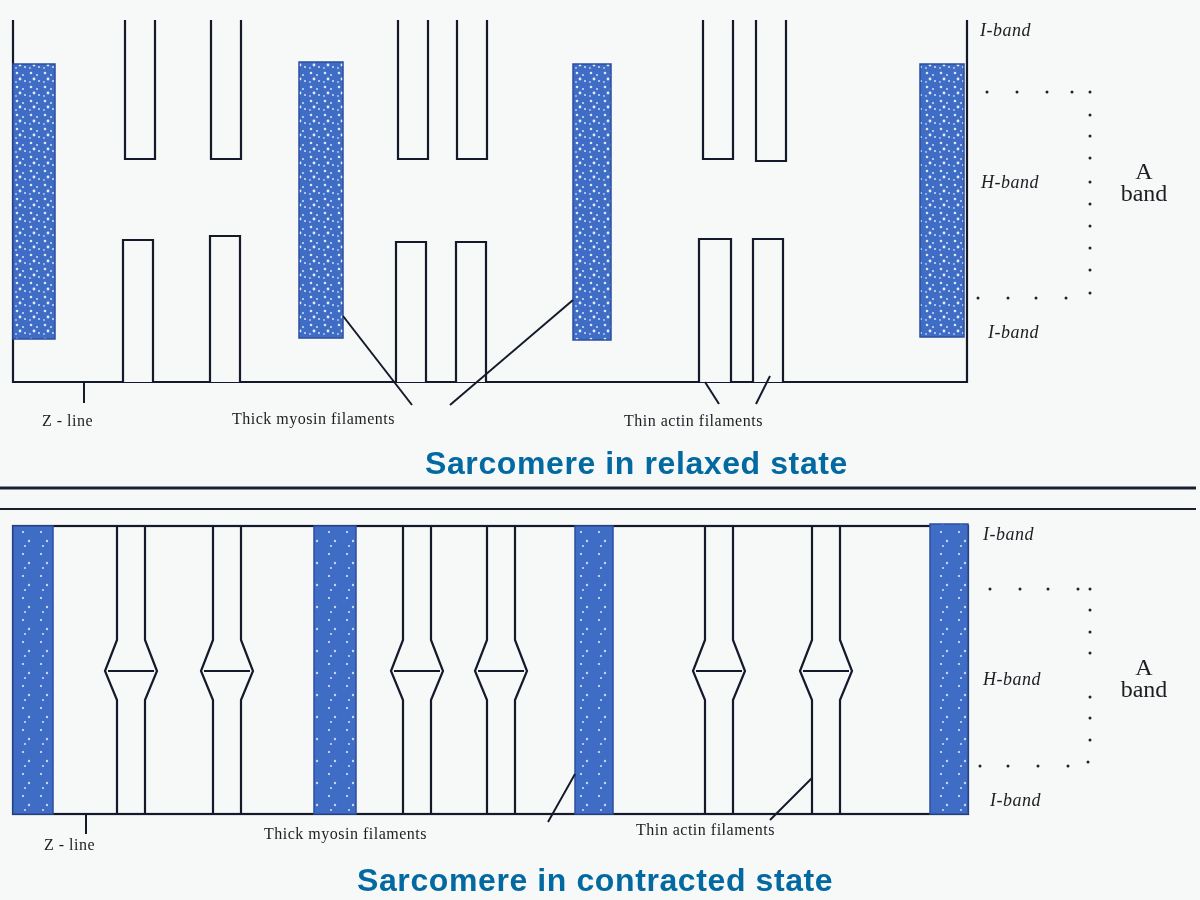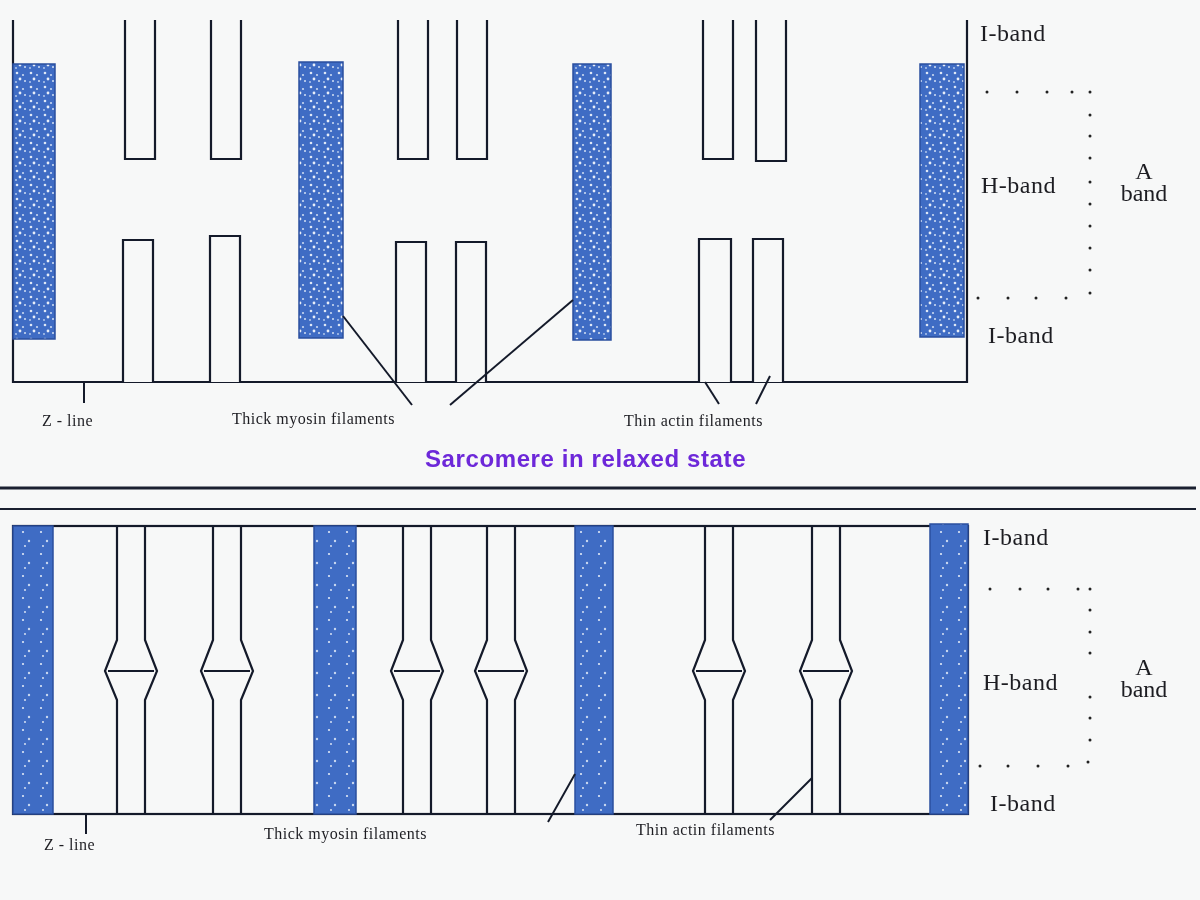--- a/index.html
+++ b/index.html
@@ -7,24 +7,24 @@
       width: 1200px; height: 900px; overflow: hidden;
       background: #f7f8f8;
       font-family: "Liberation Serif", serif;
     }
     #stage { position: relative; width: 1200px; height: 900px; }
     svg#diagram { position: absolute; left: 0; top: 0; }
     .lbl {
       position: absolute; white-space: nowrap; color: #1d1d22;
       font-family: "Liberation Serif", serif; font-size: 16px; letter-spacing: 0.5px;
     }
-    .band-lbl { font-size: 24px; }
+    .band-lbl { font-size: 18px; font-style: italic; }
     .title {
-      position: absolute; white-space: nowrap; color: #6d28d9;
-      font-family: "Liberation Sans", sans-serif; font-weight: bold; font-size: 24px;
+      position: absolute; white-space: nowrap; color: #0369a1;
+      font-family: "Liberation Sans", sans-serif; font-weight: bold; font-size: 32px;
       letter-spacing: 0.6px;
     }
     .aband { position: absolute; font-size: 24px; line-height: 22px; color: #1d1d22; text-align: center; }
   </style>
 </head>
 <body>
 
 <div id="stage">
   <svg id="diagram" width="1200" height="900" viewBox="0 0 1200 900">
     <defs>
@@ -173,13 +173,14 @@
   <div class="lbl band-lbl" style="left:983px;top:524px;">I-band</div>
   <div class="lbl band-lbl" style="left:983px;top:669px;">H-band</div>
   <div class="aband" style="left:1102px;top:656px;width:84px;">
     <div>A</div>
     <div>band</div>
   </div>
   <div class="lbl band-lbl" style="left:990px;top:790px;">I-band</div>
   <div class="lbl" style="left:44px;top:836px;">Z - line</div>
   <div class="lbl" style="left:264px;top:825px;">Thick myosin filaments</div>
   <div class="lbl" style="left:636px;top:821px;">Thin actin filaments</div>
+  <div class="title" style="left:357px;top:862px;">Sarcomere in contracted state</div>
 </div>
 
 </body></html>

